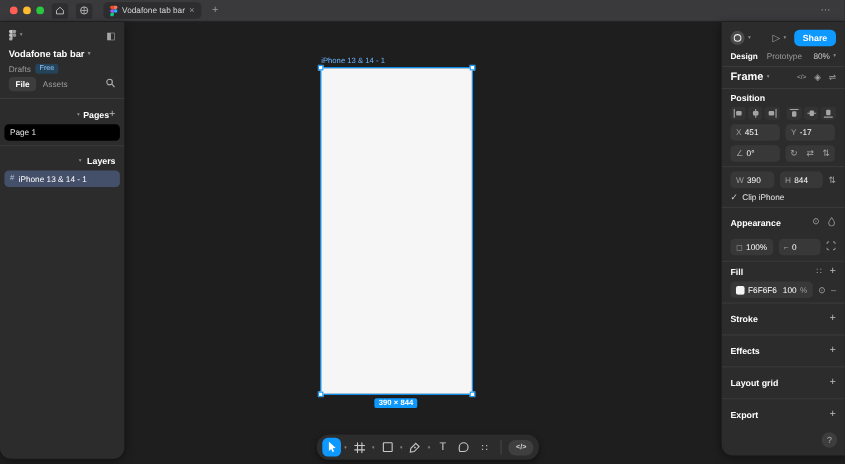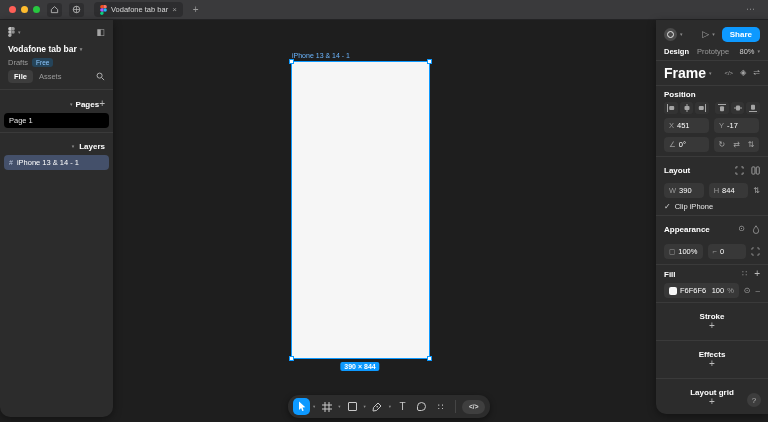--- a/index.html
+++ b/index.html
@@ -52,21 +52,21 @@
   .rtab-active { color:#fff; font-size:7.5px; font-weight:700; }
   .rtab { color:#9b9b9b; font-size:7.5px; }
   .zoomctl { margin-left:auto; display:flex; gap:3px; align-items:center; color:#cfcfcf; font-size:7.5px; }
   .field { background:#383838; border-radius:4px; height:15px; display:flex; align-items:center;
     gap:3px; padding:0 5px; font-size:7.5px; }
   .field .k { color:#9b9b9b; } .field .v { color:#fff; }
   .f46 { width:45px; } .fgrp { width:45px; justify-content:space-around; padding:0 2px; }
   .alignrow { display:flex; gap:2px; margin-top:3px; }
   .abtn { width:15px; height:12px; background:#333333; border-radius:3px;
     display:flex; align-items:center; justify-content:center; }
-  .secrow { display:flex; justify-content:space-between; align-items:center; padding:5px 0;flex-direction:column; }
+  .secrow { display:flex; justify-content:space-between; align-items:center; padding:5px 0; }
   .plus { color:#bdbdbd; font-size:10px; font-weight:400; line-height:1; }
   .help { position:absolute; right:7px; bottom:7px; width:14px; height:14px; border-radius:50%;
     background:#3d3d3d; color:#b5b5b5; font-size:8px; display:flex; align-items:center; justify-content:center; }
   .swatch { width:8px; height:8px; border-radius:2px; background:#f6f6f6; border:1px solid rgba(255,255,255,.25); }
   .checkrow { margin-top:4px; display:flex; gap:4px; align-items:center; }
   
   .frame { position:absolute; left:292px; top:62px; width:137px; height:296px;
     background:#f6f6f6; outline:1px solid #0d99ff; }
   .handle { position:absolute; width:5px; height:5px; background:#fff; border:1px solid #0d99ff; }
   .frame-label { position:absolute; left:292px; top:52px; color:#6cb6ff; font-size:7px; }
@@ -205,21 +205,21 @@
     <span class="rtab-active">Design</span>
     <span class="rtab">Prototype</span>
     <span class="zoomctl">
       <span>80%</span>
       <span class="chev">▾</span>
     </span>
   </div>
   <div class="hr"></div>
   <div class="row between">
     <span class="row" style="gap:3px">
-      <span class="lbl" style="font-size:14px">Frame</span>
+      <span class="lbl" style="font-size:10px">Frame</span>
       <span class="chev">▾</span>
     </span>
     <span class="row" style="gap:7px">
       <span class="ico" style="font-size:6px">&lt;/&gt;</span>
       <span class="ico">◈</span>
       <span class="ico">⇌</span>
     </span>
   </div>
   <div class="hr"></div>
   <div class="lbl">Position</div>
@@ -276,32 +276,20 @@
       <span class="k">∠</span>
       <span class="v">0°</span>
     </span>
     <span class="field fgrp">
       <span class="ico">↻</span>
       <span class="ico">⇄</span>
       <span class="ico">⇅</span>
     </span>
   </div>
   <div class="hr"></div>
-  <div class="row between">
-    <span class="lbl">Layout</span>
-    <span class="row" style="gap:7px">
-      <span><svg width="9" height="9" viewBox="0 0 10 10">
-            <path d="M1 3V1h2 M7 1h2v2 M9 7v2H7 M3 9H1V7" fill="none" stroke="#a5a5a5"></path>
-          </svg></span>
-      <span><svg width="9" height="9" viewBox="0 0 10 10">
-            <rect x="1" y="1" width="3.4" height="8" rx="1" fill="none" stroke="#a5a5a5"></rect>
-            <rect x="5.8" y="1" width="3.4" height="8" rx="1" fill="none" stroke="#a5a5a5"></rect>
-          </svg></span>
-    </span>
-  </div>
   <div class="row" style="gap:5px; margin-top:4px">
     <span class="field f46">
       <span class="k">W</span>
       <span class="v">390</span>
     </span>
     <span class="field f46">
       <span class="k">H</span>
       <span class="v">844</span>
     </span>
     <span class="ico">⇅</span>

